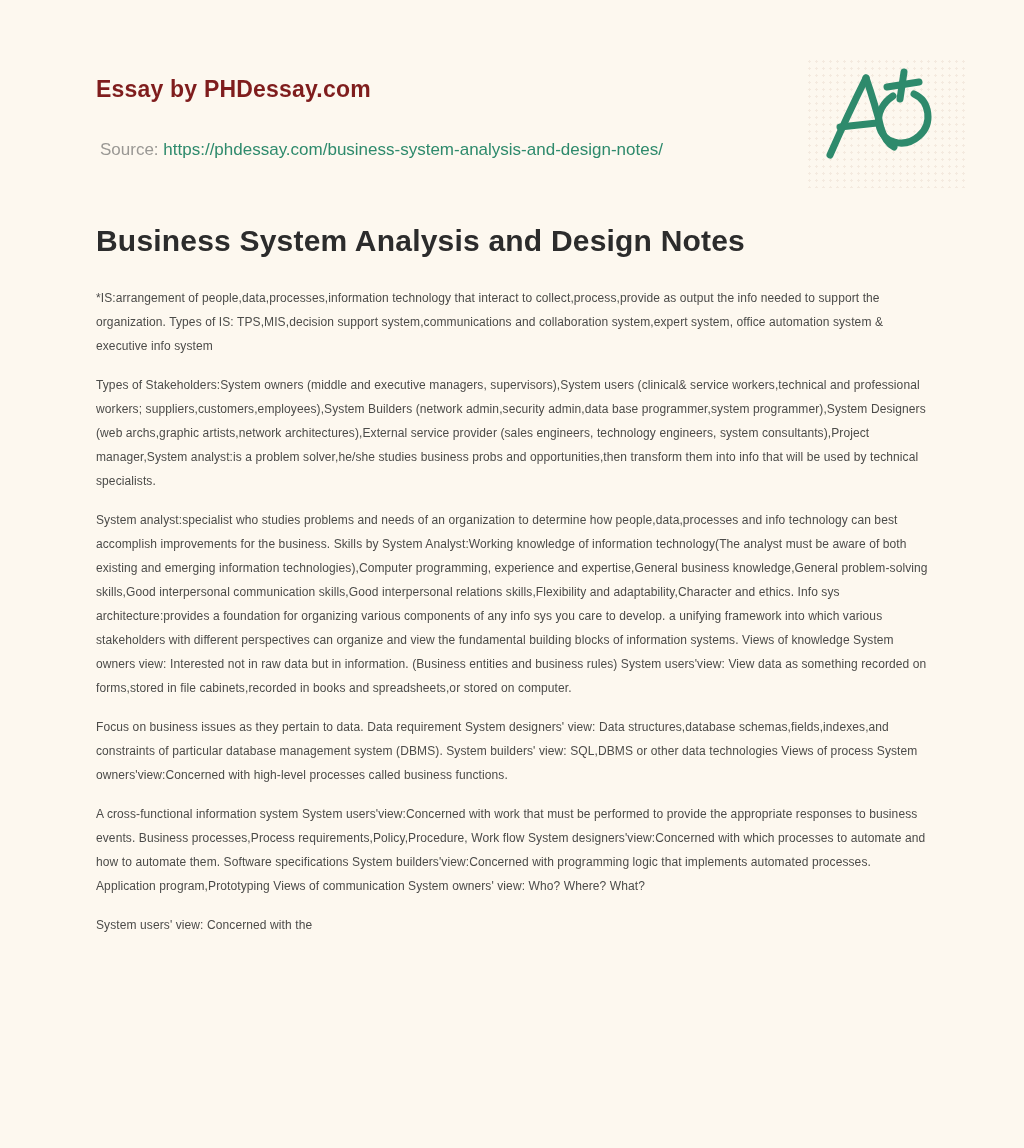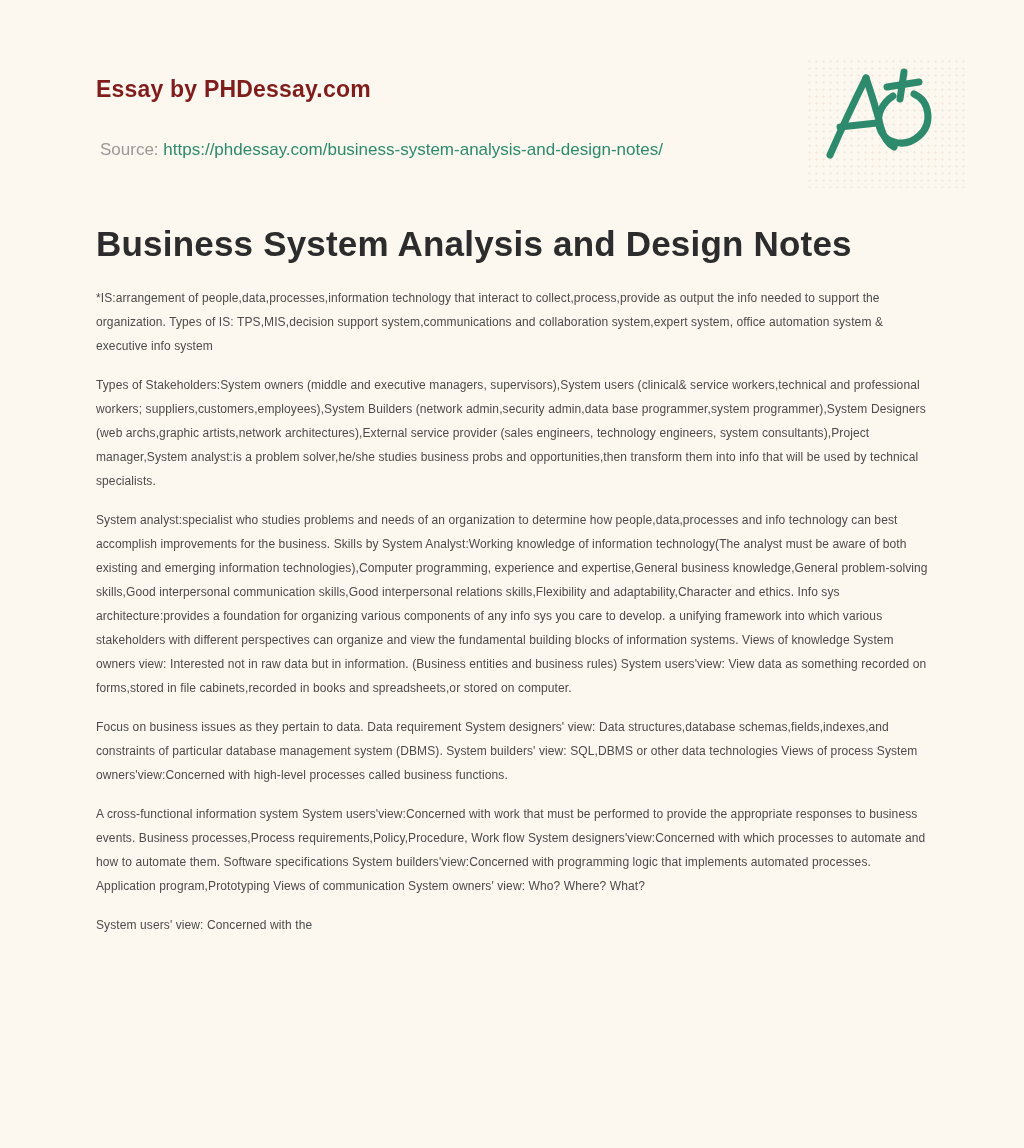--- a/index.html
+++ b/index.html
@@ -55,21 +55,21 @@
     left: 820px;
     top: 60px;
     width: 120px;
     height: 108px;
   }
   .article-title {
     position: absolute;
     left: 96px;
     top: 224px;
     margin: 0;
-    font-size: 35px;
+    font-size: 30px;
     font-weight: 700;
     color: #2c2c2c;
     letter-spacing: 0.2px;
     width: 860px;
   }
   .content {
     position: absolute;
     left: 96px;
     top: 286px;
     width: 836px;

